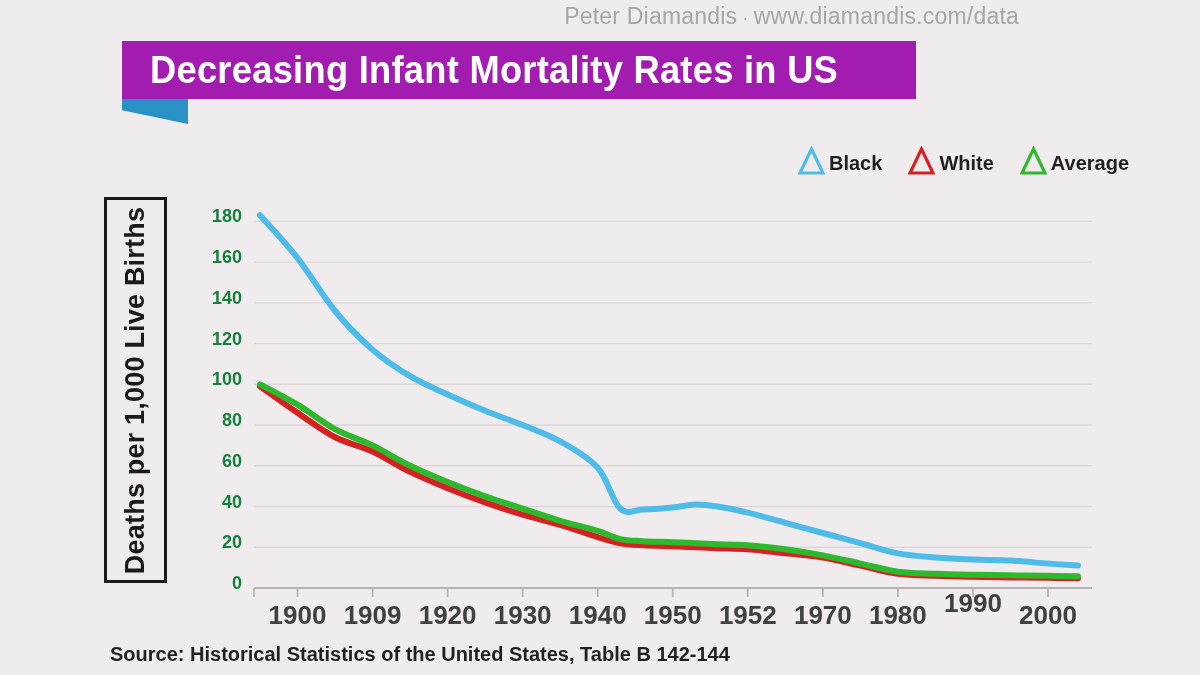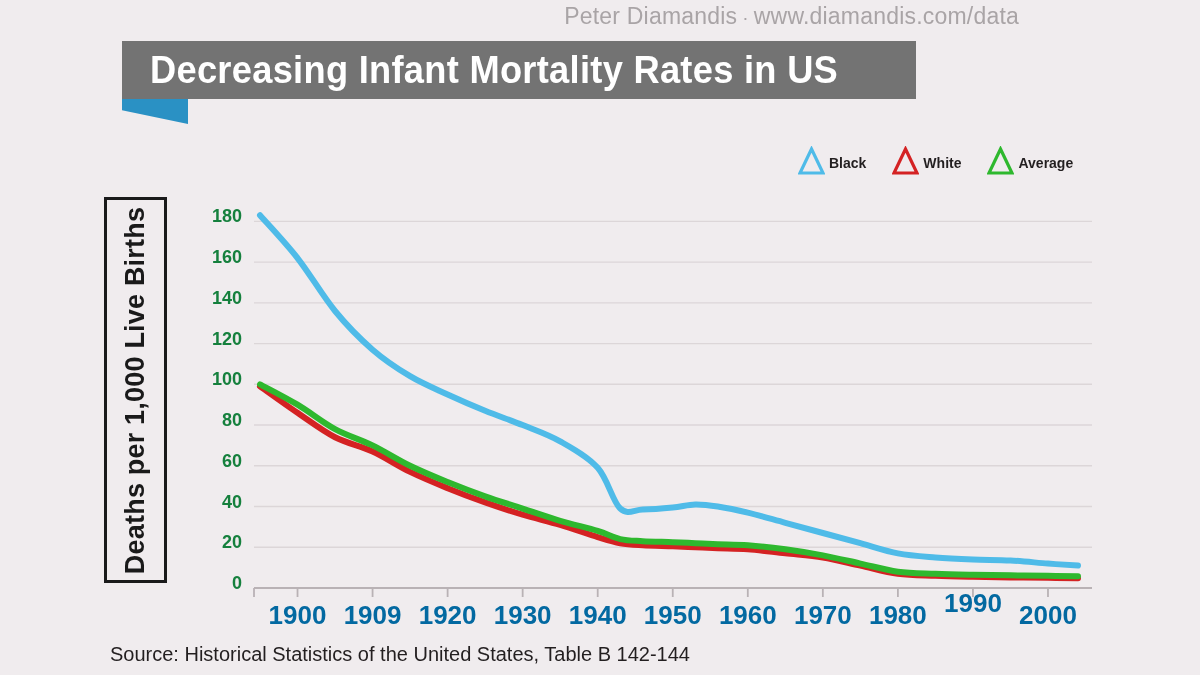--- a/index.html
+++ b/index.html
@@ -16,21 +16,21 @@
     position:absolute;right:14px;top:3px;
     font-size:23px;color:#a9a4a6;
     letter-spacing:.2px;white-space:nowrap;
     font-family:"Liberation Sans",sans-serif;
   }
   .credit .dot{font-size:19px;vertical-align:middle;padding:0 5px;}
 
   
   .ribbon-wrap{position:absolute;left:122px;top:41px;}
   .ribbon{
-    background:#737373;
+    background:#a21caf;
     height:58px;min-width:782px;
     display:flex;align-items:center;
     padding:0 26px 0 28px;
     box-sizing:border-box;
   }
   .ribbon-title{
     color:#fff;
     font-family:"Liberation Sans Narrow","Liberation Sans",sans-serif;
     font-size:39px;font-weight:bold;
     letter-spacing:.3px;white-space:nowrap;
@@ -44,21 +44,21 @@
   }
 
   
   .legend{
     position:absolute;left:798px;top:146px;
     display:flex;align-items:center;gap:26px;
   }
   .legend-item{display:flex;align-items:center;gap:4px;}
   .legend-label{
     font-family:"Liberation Sans Narrow","Liberation Sans",sans-serif;
-    font-size:14px;font-weight:bold;color:#231f20;white-space:nowrap;
+    font-size:20px;font-weight:bold;color:#231f20;white-space:nowrap;
   }
 
   
   .ytitle-box{
     position:absolute;left:104px;top:197px;
     width:63px;height:386px;
     border:3px solid #1a1a1a;
     background:#f0ecee;
     box-sizing:border-box;
     display:flex;align-items:center;justify-content:center;
@@ -76,29 +76,29 @@
 
   .ytick-label{
     position:absolute;
     font-family:"Liberation Sans Narrow","Liberation Sans",sans-serif;
     font-size:18px;font-weight:bold;color:#15803d;
     text-align:right;width:58px;
   }
   .xtick-label{
     position:absolute;
     font-family:"Liberation Sans Narrow","Liberation Sans",sans-serif;
-    font-size:26px;font-weight:bold;color:#0369a1;
+    font-size:26px;font-weight:bold;color:#404040;
     text-align:center;width:84px;
   }
 
   
   .source{
     position:absolute;left:110px;top:643px;
     font-family:"Liberation Sans Narrow","Liberation Sans",sans-serif;
-    font-size:20px;font-weight:normal;color:#231f20;white-space:nowrap;
+    font-size:20px;font-weight:bold;color:#231f20;white-space:nowrap;
   }
 </style>
 </head>
 <body>
 
 <div id="stage">
 
   <div class="credit">
     <span>Peter Diamandis</span><span class="dot">·</span><span>www.diamandis.com/data</span>
   </div>
@@ -179,21 +179,21 @@
       <div class="ytick-label" style="left: 184px; top: 328.579px;">120</div>
       <div class="ytick-label" style="left: 184px; top: 287.842px;">140</div>
       <div class="ytick-label" style="left: 184px; top: 247.105px;">160</div>
       <div class="ytick-label" style="left: 184px; top: 206.368px;">180</div>
       <div class="xtick-label" style="left: 255.523px; top: 600px;">1900</div>
       <div class="xtick-label" style="left: 330.569px; top: 600px;">1909</div>
       <div class="xtick-label" style="left: 405.615px; top: 600px;">1920</div>
       <div class="xtick-label" style="left: 480.661px; top: 600px;">1930</div>
       <div class="xtick-label" style="left: 555.706px; top: 600px;">1940</div>
       <div class="xtick-label" style="left: 630.752px; top: 600px;">1950</div>
-      <div class="xtick-label" style="left: 705.798px; top: 600px;">1960</div>
+      <div class="xtick-label" style="left: 705.798px; top: 600px;">1952</div>
       <div class="xtick-label" style="left: 780.844px; top: 600px;">1970</div>
       <div class="xtick-label" style="left: 855.89px; top: 600px; text-align: center;">1980</div>
       <div class="xtick-label" style="left: 930.936px; top: 588px;">1990</div>
       <div class="xtick-label" style="left: 1005.98px; top: 600px;">2000</div>
     </div>
 
   <div class="source">Source: Historical Statistics of the United States, Table B 142-144</div>
 
 </div>
 

